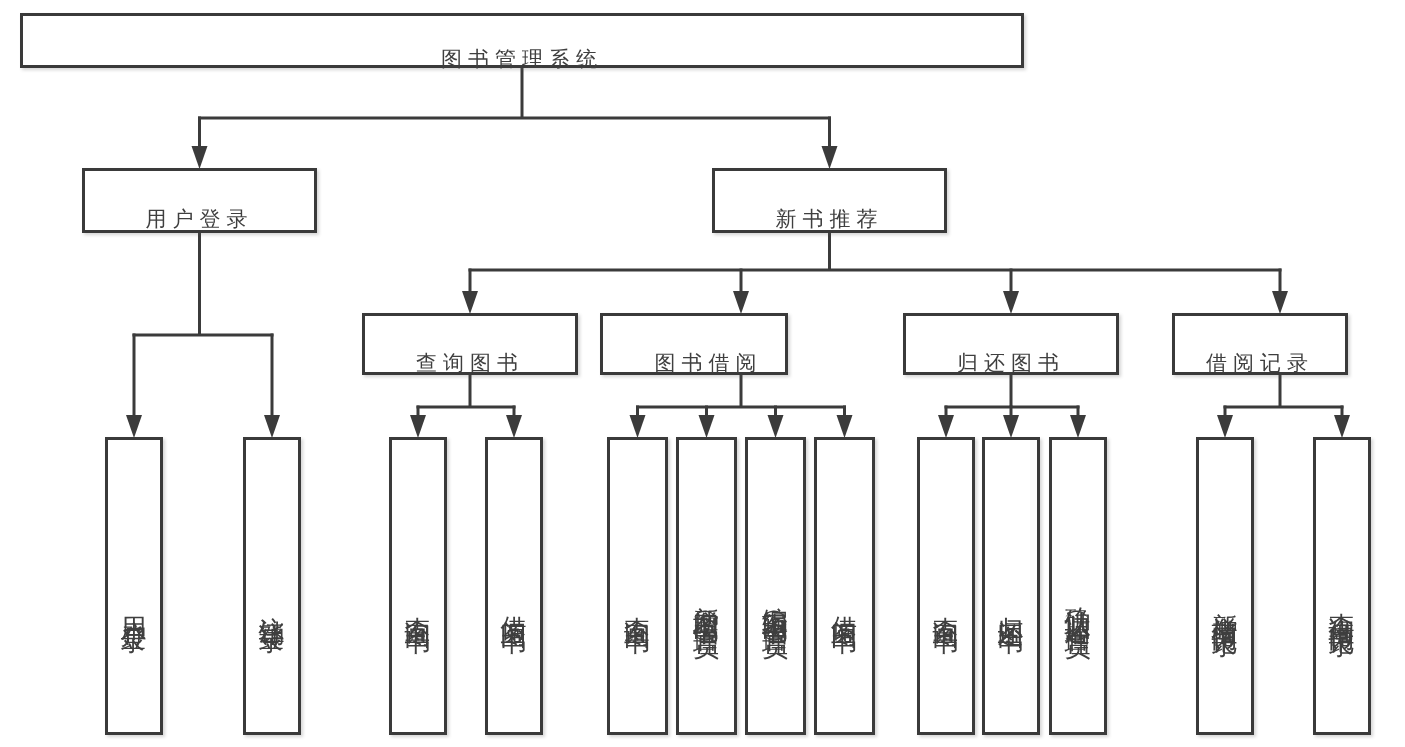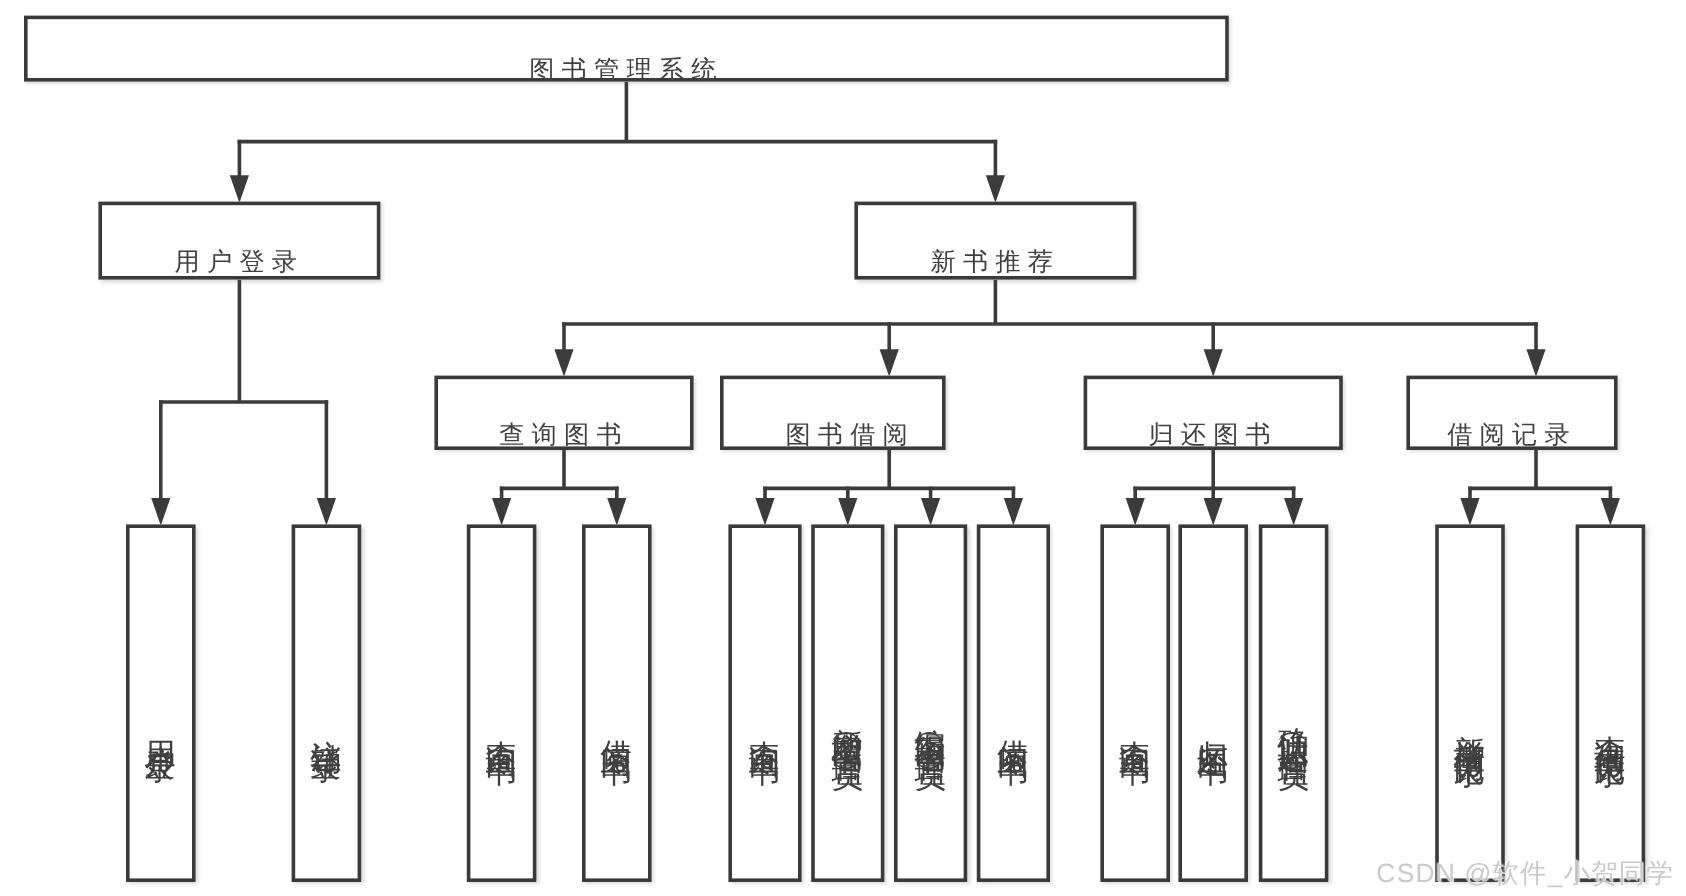--- a/index.html
+++ b/index.html
@@ -168,14 +168,13 @@
       <div class="node v" style="left: 1049px; top: 437px; width: 58px; height: 298px;">
         <span class="lbl">确认归还（管理员）</span>
       </div>
       <div class="node v" style="left: 1196px; top: 437px; width: 58px; height: 298px;">
         <span class="lbl">新增借阅记录</span>
       </div>
       <div class="node v" style="left: 1313px; top: 437px; width: 58px; height: 298px;">
         <span class="lbl">查询借阅记录</span>
       </div>
     </div>
-  <div class="watermark">CSDN @软件_小贺同学</div>
 </div>
 
 </body></html>

